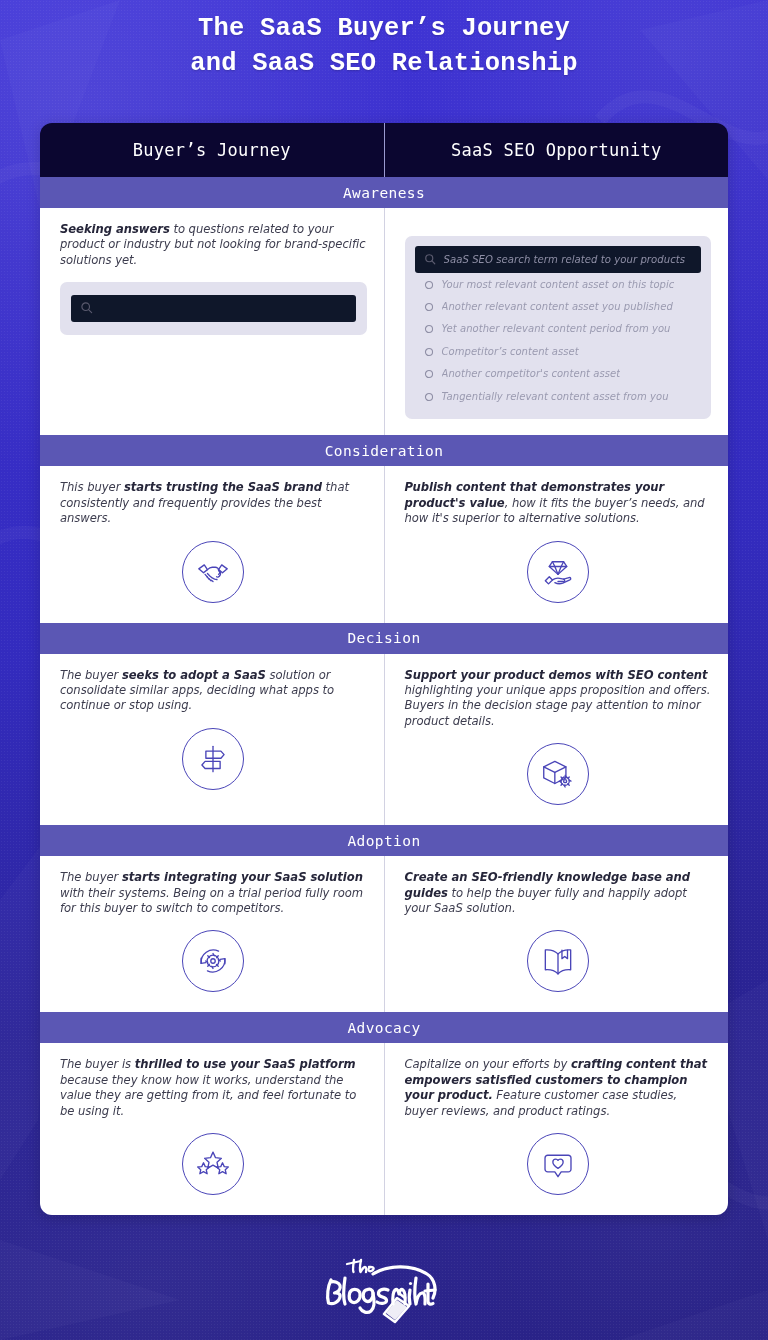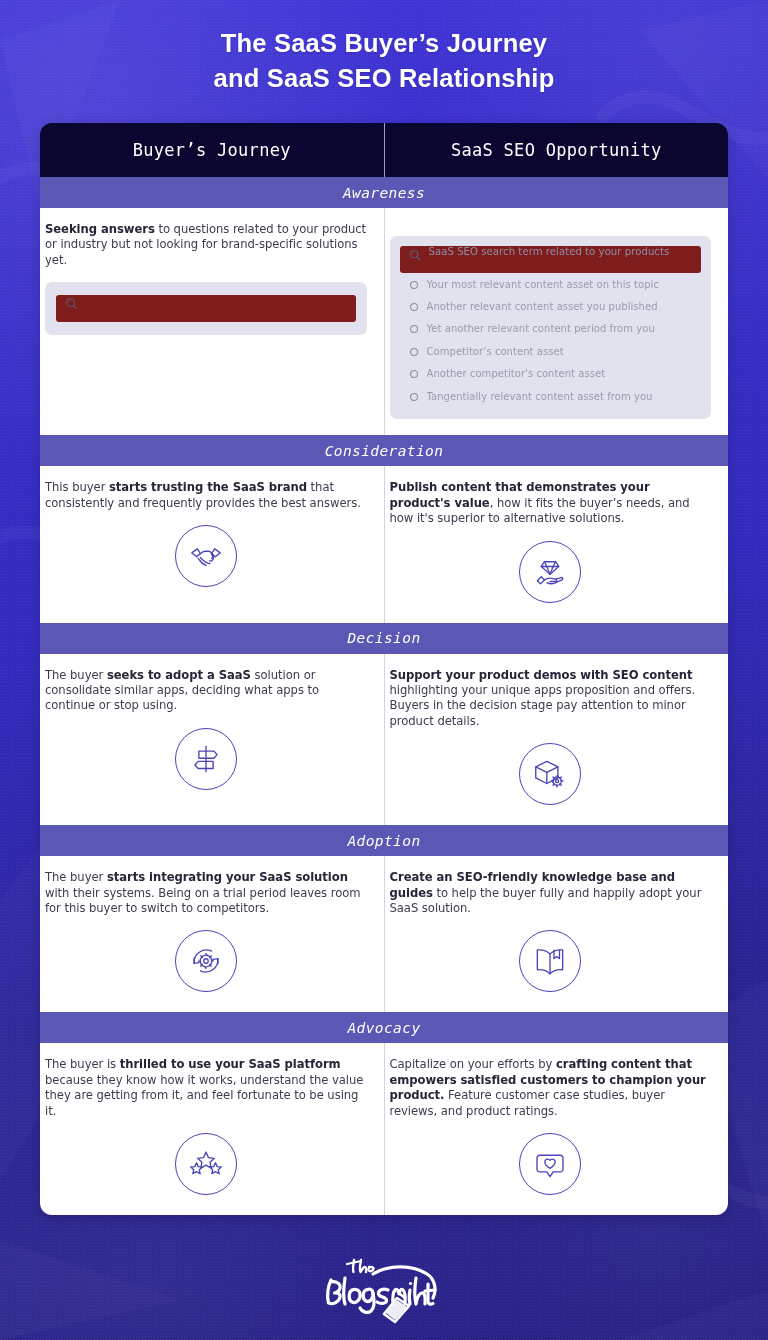--- a/index.html
+++ b/index.html
@@ -46,25 +46,25 @@
     position: relative;
     z-index: 5;
     width: 768px;
     height: 1340px;
   }
 
   
   .title {
     text-align: center;
     color: #ffffff;
-    font-family: Liberation Sans, sans-serif;
+    font-family: Liberation Mono, monospace;
     font-size: 25.5px;
     line-height: 35px;
     letter-spacing: 0.2px;
-    padding-top: 26px;
+    padding-top: 11px;
     text-shadow: 0 1px 2px rgba(0,0,0,0.18);
   }
   .title-line { display: block; white-space: nowrap; }
 
   
   .card {
     position: absolute;
     left: 40px;
     top: 123px;
     width: 688px;
@@ -93,32 +93,32 @@
   .stage-bar {
     background: #5b57b4;
     height: 31px;
     display: flex;
     align-items: center;
     justify-content: center;
     color: #ffffff;
     font-family: "DejaVu Sans Mono", monospace;
     font-size: 14.5px;
     letter-spacing: 0.4px;
-    font-style: italic;
   }
 
   .content-row {
     display: flex;
     background: #ffffff;
   }
   .cell {
     flex: 1 1 0;
     width: 50%;
-    padding: 14px 17px 16px 5px;
+    padding: 14px 17px 16px 20px;
     position: relative;
+    font-style: italic;
   }
   .cell.right { border-left: 1.1px solid #d2d2e2; }
 
   .cell-text {
     font-size: 11.6px;
     line-height: 15.4px;
     color: #3c3c4e;
     letter-spacing: -0.05px;
   }
   .cell-text b { color: #26263a; font-weight: 700; }
@@ -145,25 +145,25 @@
   
   .mock-panel {
     background: #e2e1ee;
     border-radius: 7px;
     margin-top: 14px;
     padding: 13px 11px;
   }
   .mock-panel.results { padding: 10px 10px 12px 10px; }
 
   .search-field {
-    background: #7f1d1d;
+    background: #0f172a;
     border-radius: 3px;
     height: 27px;
     display: flex;
-    align-items: flex-start;
+    align-items: center;
     padding: 0 9px;
   }
   .search-field .q-icon { flex: 0 0 auto; margin-right: 8px; }
   .search-field .q-text {
     font-size: 10.1px;
     color: #8f8fa6;
     letter-spacing: 0.05px;
     white-space: nowrap;
     overflow: hidden;
   }
@@ -387,21 +387,21 @@
             </svg>
           </div>
         </div>
       </div>
     </div>
 
     <div class="stage-bar">Adoption</div>
     <div class="content-row">
       <div class="cell left">
         <div class="cell-text">
-          <span>The buyer </span><b>starts integrating your SaaS solution</b><span> with their systems. Being on a trial period leaves room for this buyer to switch to competitors.</span>
+          <span>The buyer </span><b>starts integrating your SaaS solution</b><span> with their systems. Being on a trial period fully room for this buyer to switch to competitors.</span>
         </div>
         <div class="icon-wrap">
           <div class="icon-circle">
             <svg width="38" height="38" viewBox="0 0 48 48" fill="none" stroke="#4a45b8" stroke-width="1.7" stroke-linecap="round" stroke-linejoin="round">
               <path d="M9 27 A 15.5 15.5 0 0 1 31 11.5"></path>
               <path d="M39 21 A 15.5 15.5 0 0 1 17 36.5"></path>
               <path d="M9 20.5 L9 27 L15 26"></path>
               <path d="M39 27.5 L39 21 L33 22"></path>
               <circle cx="24" cy="24" r="7.4"></circle>
               <circle cx="24" cy="24" r="2.8"></circle>

